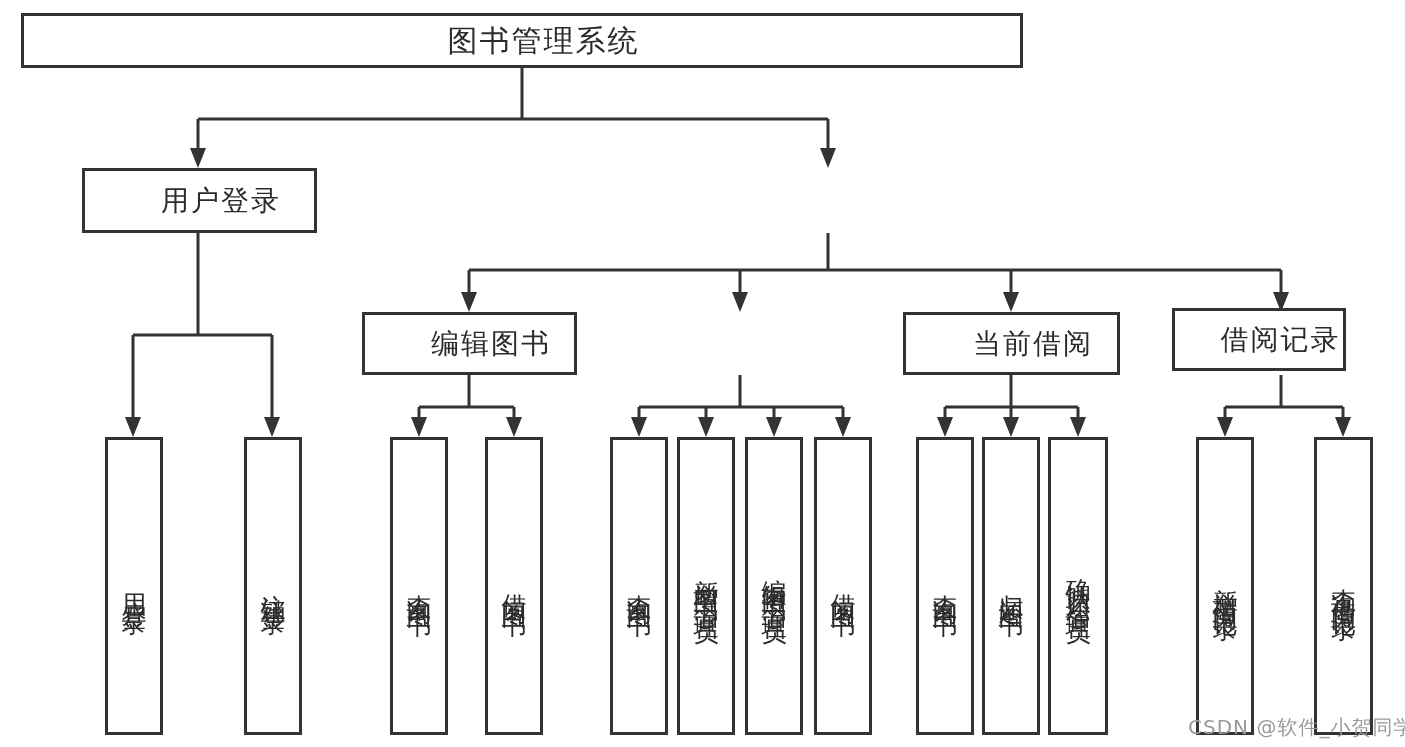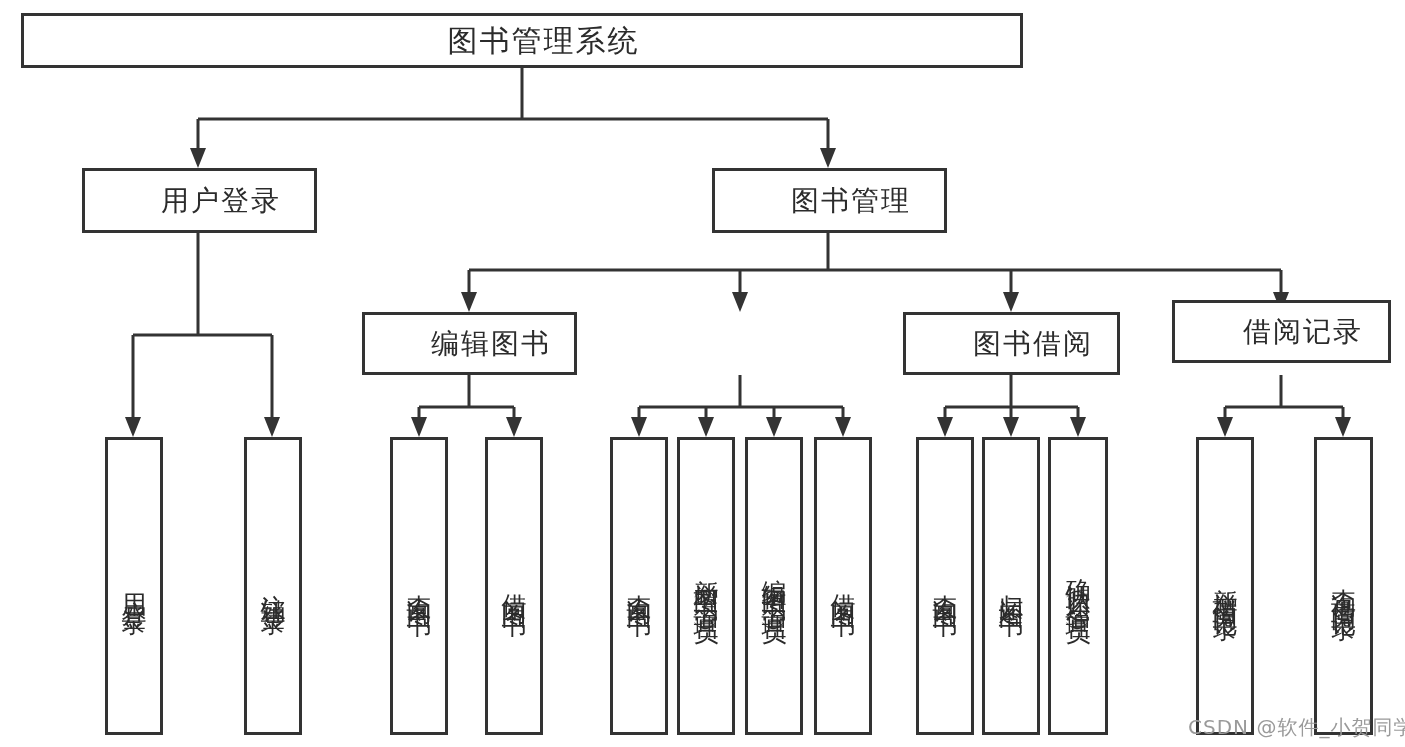--- a/index.html
+++ b/index.html
@@ -84,31 +84,28 @@
     </g>
   </svg>
 
   <div class="node hbox root-box" style="left:21px; top:13px; width:1002px; height:55px">
     <span>图书管理系统</span>
   </div>
 
   <div class="node hbox" style="left:82px; top:168px; width:235px; height:65px">
     <span>用户登录</span>
   </div>
-  <div class="node hbox" style="left:712px; top:168px; width:235px; height:65px">
-    <span>图书管理</span>
-  </div>
 
   <div class="node hbox" style="left:362px; top:312px; width:215px; height:63px">
     <span>编辑图书</span>
   </div>
   <div class="node hbox" style="left:903px; top:312px; width:217px; height:63px">
-    <span>图书借阅</span>
+    <span>当前借阅</span>
   </div>
-  <div class="node hbox" style="left:1172px; top:300px; width:219px; height:63px">
+  <div class="node hbox" style="left:1172px; top:308px; width:174px; height:63px">
     <span>借阅记录</span>
   </div>
 
   <div class="node vbox" style="left:105px; top:437px; width:58px; height:298px">
     <span>用户登录</span>
   </div>
   <div class="node vbox" style="left:244px; top:437px; width:58px; height:298px">
     <span>注销登录</span>
   </div>
 

